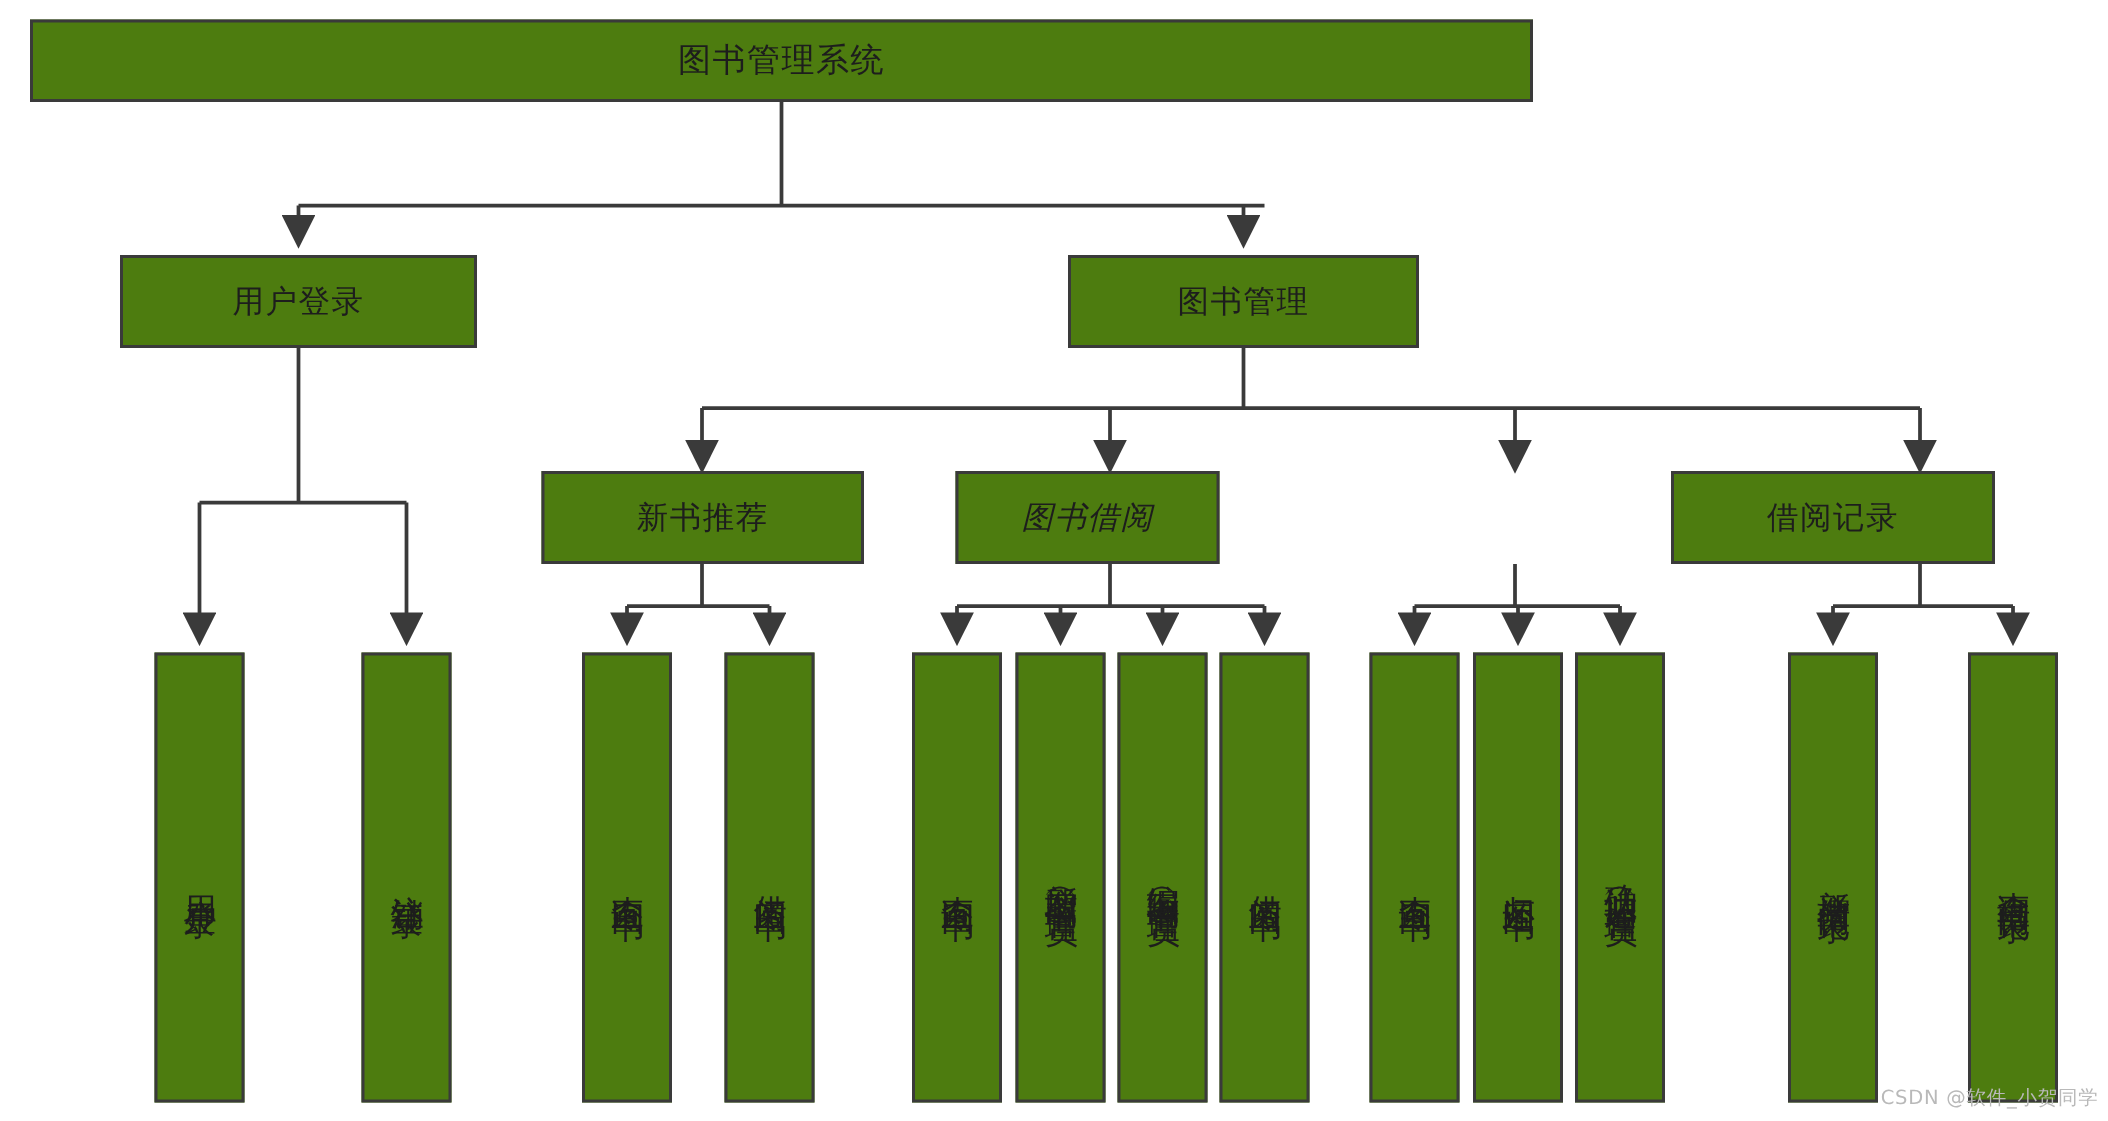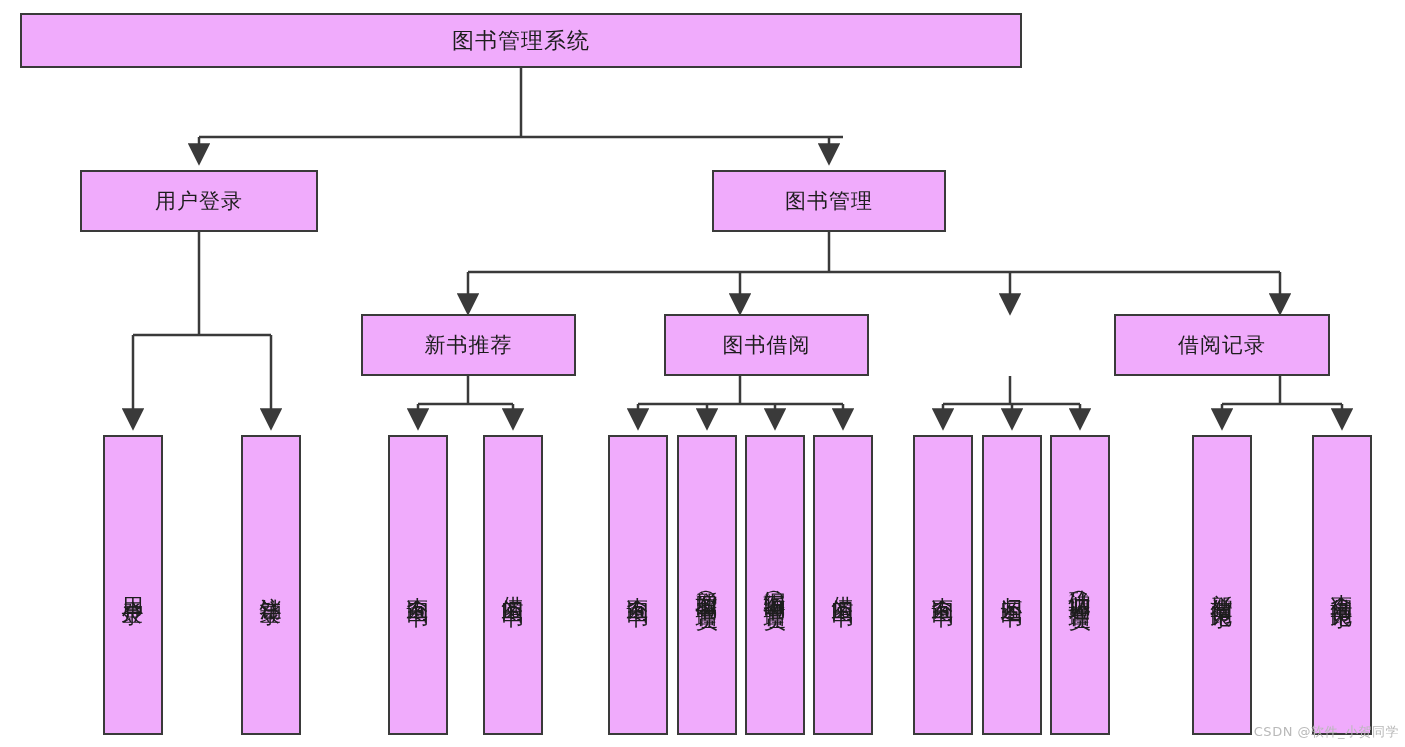--- a/index.html
+++ b/index.html
@@ -23,21 +23,21 @@
     left: 0;
     top: 0;
     width: 1405px;
     height: 747px;
     pointer-events: none;
   }
   .node {
     position: absolute;
     box-sizing: border-box;
     border: 2.5px solid #3a3a3a;
-    background: #f0abfc;
+    background: #4d7c0f;
     display: flex;
     align-items: center;
     justify-content: center;
     color: #1d1d1d;
   }
   .node.h {
     font-size: 21px;
     letter-spacing: 1px;
     line-height: 1.15;
   }
@@ -125,21 +125,21 @@
       <path d="M 1342 404 L 1342 427" marker-end="url(#arrow)"></path>
     </g>
   </svg>
 
   <div class="node h root" style="left:20px; top:13px; width:1002px; height:55px;">图书管理系统</div>
 
   <div class="node h" style="left:80px; top:170px; width:238px; height:62px;">用户登录</div>
   <div class="node h" style="left:712px; top:170px; width:234px; height:62px;">图书管理</div>
 
   <div class="node h" style="left:361px; top:314px; width:215px; height:62px;">新书推荐</div>
-  <div class="node h" style="left:664px; top:314px; width:205px; height:62px;">图书借阅</div>
+  <div class="node h" style="left:637px; top:314px; width:176px; height:62px;font-style:italic;">图书借阅</div>
   <div class="node h" style="left:1114px; top:314px; width:216px; height:62px;">借阅记录</div>
 
   <div class="node v" style="left:103px; top:435px; width:60px; height:300px;">
     <span class="vtext">用户登录</span>
   </div>
   <div class="node v" style="left:241px; top:435px; width:60px; height:300px;">
     <span class="vtext">注销登录</span>
   </div>
 
   <div class="node v" style="left:388px; top:435px; width:60px; height:300px;">

